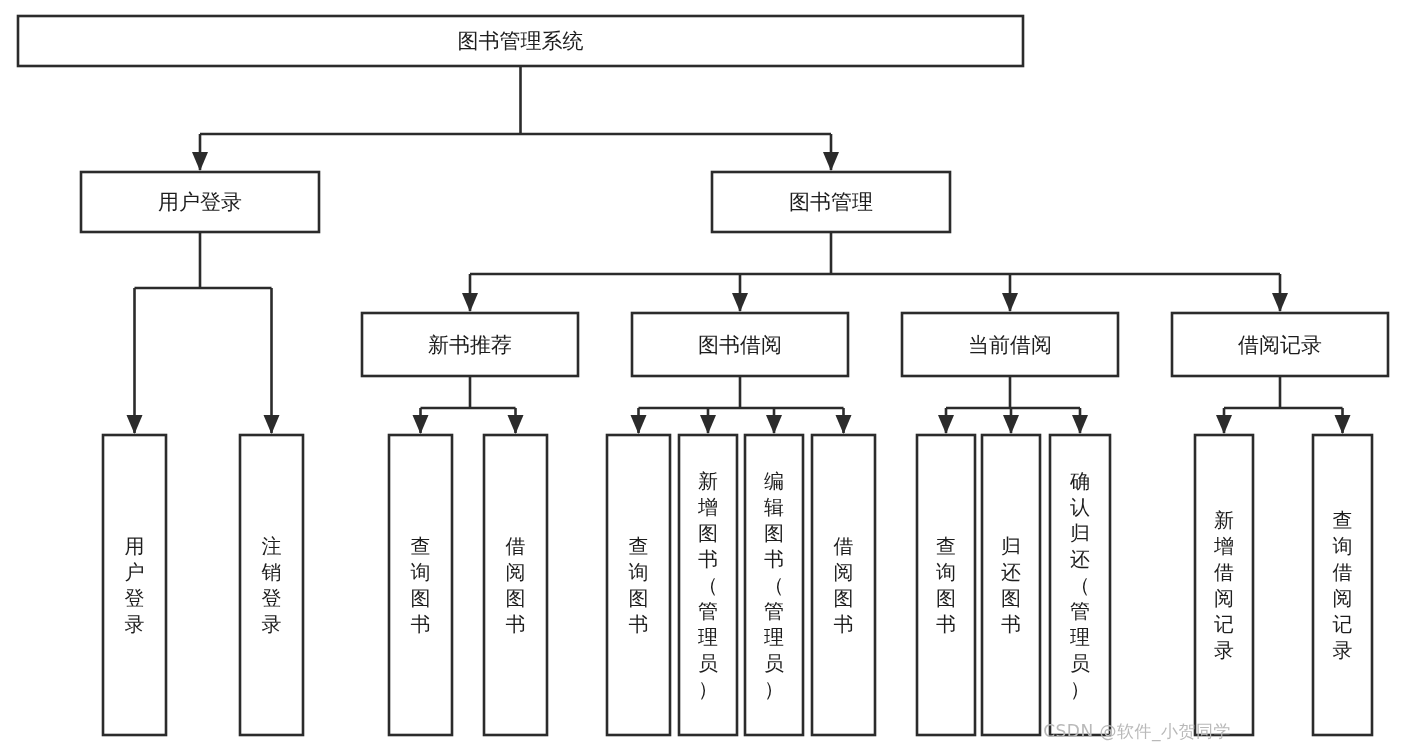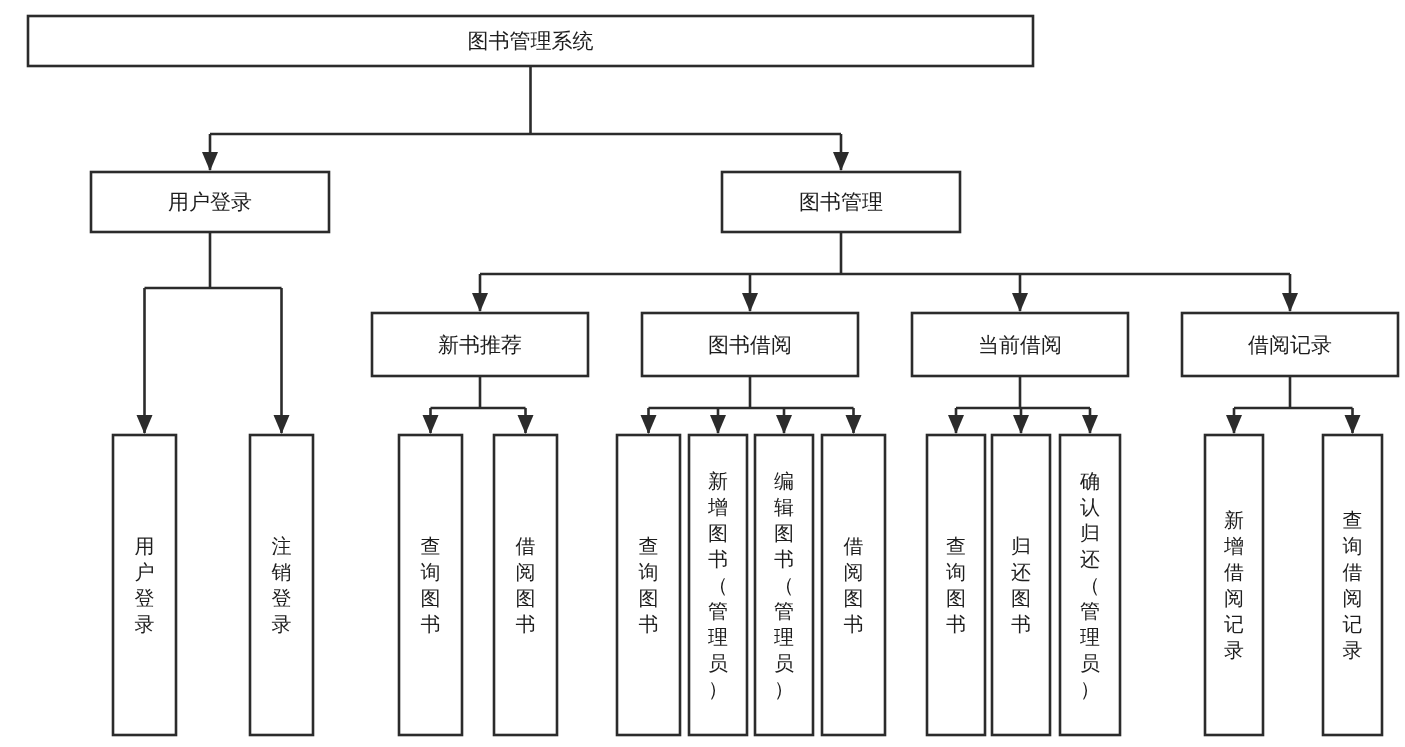--- a/index.html
+++ b/index.html
@@ -10,21 +10,20 @@
   body {
     width: 1405px;
     height: 747px;
     font-family: "DejaVu Sans", "Liberation Sans", sans-serif;
     overflow: hidden;
   }
   #diagram-root {
     position: relative;
     width: 1243px;
     height: 747px;
-    margin-left: 10px;
   }
   svg#diagram-svg {
     position: absolute;
     top: 0;
     left: 0;
     width: 1405px;
     height: 747px;
   }
   .node-box {
     fill: #ffffff;
@@ -203,13 +202,14 @@
         <g>
           <rect x="1195" y="435" width="58" height="300" class="node-box"></rect>
           <text x="1224" class="node-label-v"><tspan x="1224" y="527.28">新</tspan><tspan x="1224" y="553.28">增</tspan><tspan x="1224" y="579.28">借</tspan><tspan x="1224" y="605.28">阅</tspan><tspan x="1224" y="631.28">记</tspan><tspan x="1224" y="657.28">录</tspan></text>
         </g>
         <g>
           <rect x="1313" y="435" width="59" height="300" class="node-box"></rect>
           <text x="1342.5" class="node-label-v"><tspan x="1342.5" y="527.28">查</tspan><tspan x="1342.5" y="553.28">询</tspan><tspan x="1342.5" y="579.28">借</tspan><tspan x="1342.5" y="605.28">阅</tspan><tspan x="1342.5" y="631.28">记</tspan><tspan x="1342.5" y="657.28">录</tspan></text>
         </g>
       </g>
   </svg>
+  <div class="watermark-text">CSDN @软件_小贺同学</div>
 </div>
 
 </body></html>

